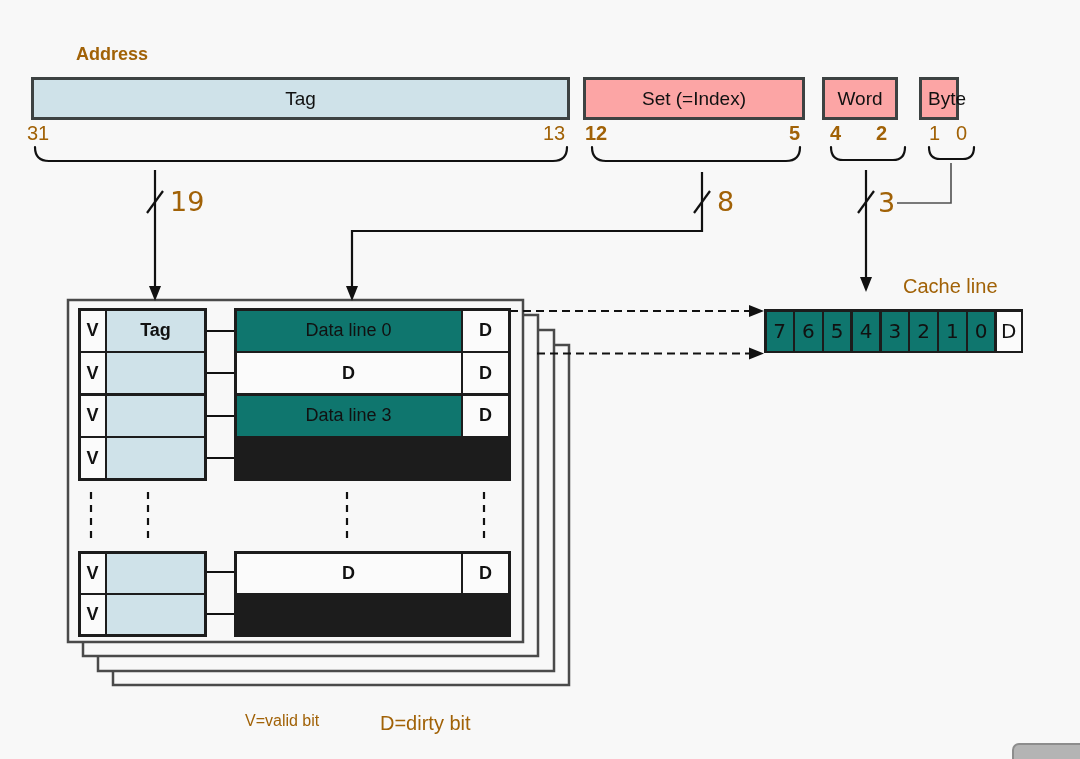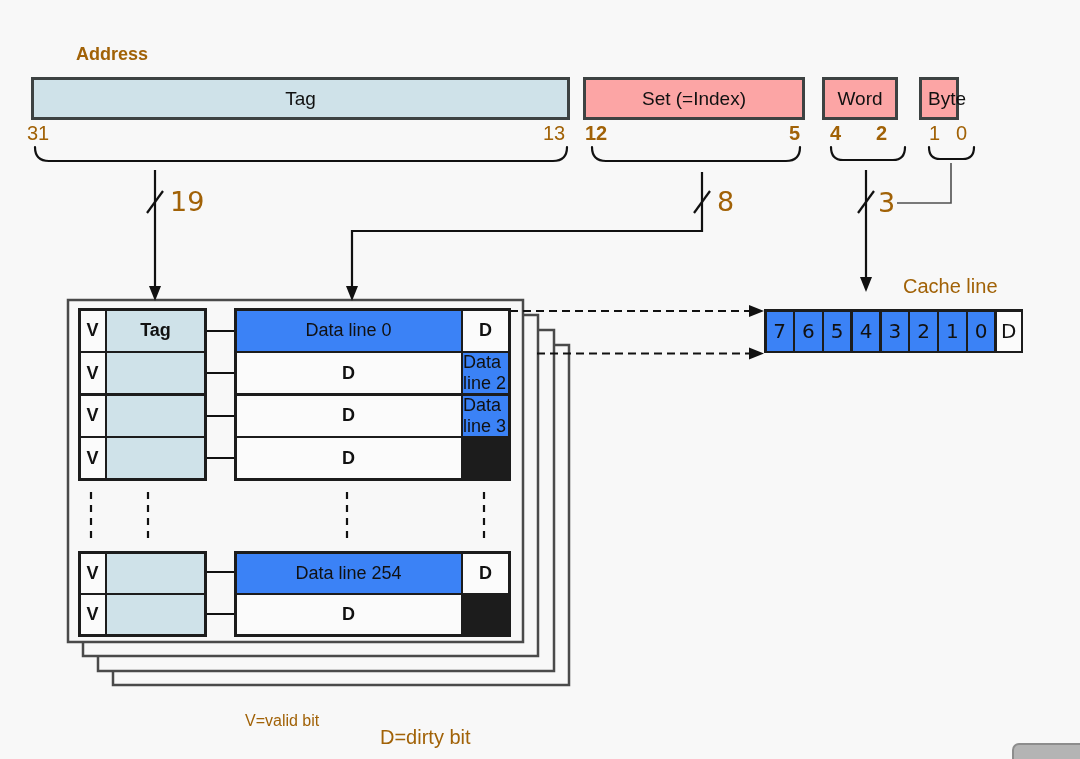--- a/index.html
+++ b/index.html
@@ -25,21 +25,21 @@
   #box-tag{left:31px;width:539px;background:#cfe2e9;}
   #box-set{left:583px;width:222px;}
   #box-word{left:822px;width:76px;align-items:center;}
   #box-byte{left:919px;width:40px;padding-left:16px;}
 
   
   .grid{position:absolute;z-index:2;display:grid;background:#1c1c1c;padding:2.5px;gap:2.5px;box-sizing:border-box;}
   .cell{display:flex;align-items:center;justify-content:center;font-size:18px;background:#fbfbfb;}
   .cell.vb{font-weight:bold;}
   .cell.tagc{background:#cfe2e9;}
-  .cell.datac{background:#3b82f6;}
+  .cell.datac{background:#0f766e;}
   .cell.dirty{font-weight:bold;}
 
   #vtag-top{left:78px;top:308px;grid-template-columns:24px 97px;grid-template-rows:repeat(4,40px);}
   #vtag-bottom{left:78px;top:551px;grid-template-columns:24px 97px;grid-template-rows:repeat(2,39px);}
   #data-top{left:234px;top:308px;grid-template-columns:224px 45px;grid-template-rows:repeat(4,40px);}
   #data-bottom{left:234px;top:551px;grid-template-columns:224px 45px;grid-template-rows:repeat(2,39px);}
 
   #cacheline{left:764px;top:309px;width:259px;height:44px;grid-template-columns:repeat(8,1fr) 0.9fr;}
   #cacheline .cell{font-family:"DejaVu Sans",sans-serif;font-size:20px;}
 
@@ -148,51 +148,49 @@
     <div class="cell vb">V</div>
     <div class="cell tagc"></div>
     <div class="cell vb">V</div>
     <div class="cell tagc"></div>
   </div>
 
   <div id="data-top" class="grid">
     <div class="cell datac">Data line 0</div>
     <div class="cell dirty">D</div>
     <div class="cell dirty">D</div>
-    <div class="cell datac">Data line 2</div>
     <div class="cell dirty">D</div>
     <div class="cell datac">Data line 3</div>
     <div class="cell dirty">D</div>
   </div>
 
   <div id="vtag-bottom" class="grid">
     <div class="cell vb">V</div>
     <div class="cell tagc"></div>
     <div class="cell vb">V</div>
     <div class="cell tagc"></div>
   </div>
 
   <div id="data-bottom" class="grid">
-    <div class="cell datac">Data line 254</div>
     <div class="cell dirty">D</div>
     <div class="cell dirty">D</div>
   </div>
 
   <div class="t" style="left:903px;top:275px;font-size:20px;">Cache line</div>
 
   <div id="cacheline" class="grid">
     <div class="cell datac">7</div>
     <div class="cell datac">6</div>
     <div class="cell datac">5</div>
     <div class="cell datac">4</div>
     <div class="cell datac">3</div>
     <div class="cell datac">2</div>
     <div class="cell datac">1</div>
     <div class="cell datac">0</div>
     <div class="cell">D</div>
   </div>
 
   <div class="t" style="left:245px;top:712px;font-size:16px;">V=valid bit</div>
-  <div class="t" style="left:380px;top:712px;font-size:20px;margin-top:14px;">D=dirty bit</div>
+  <div class="t" style="left:380px;top:712px;font-size:20px;">D=dirty bit</div>
 
   <div id="corner-widget"></div>
 
 </div>
 
 </body></html>

